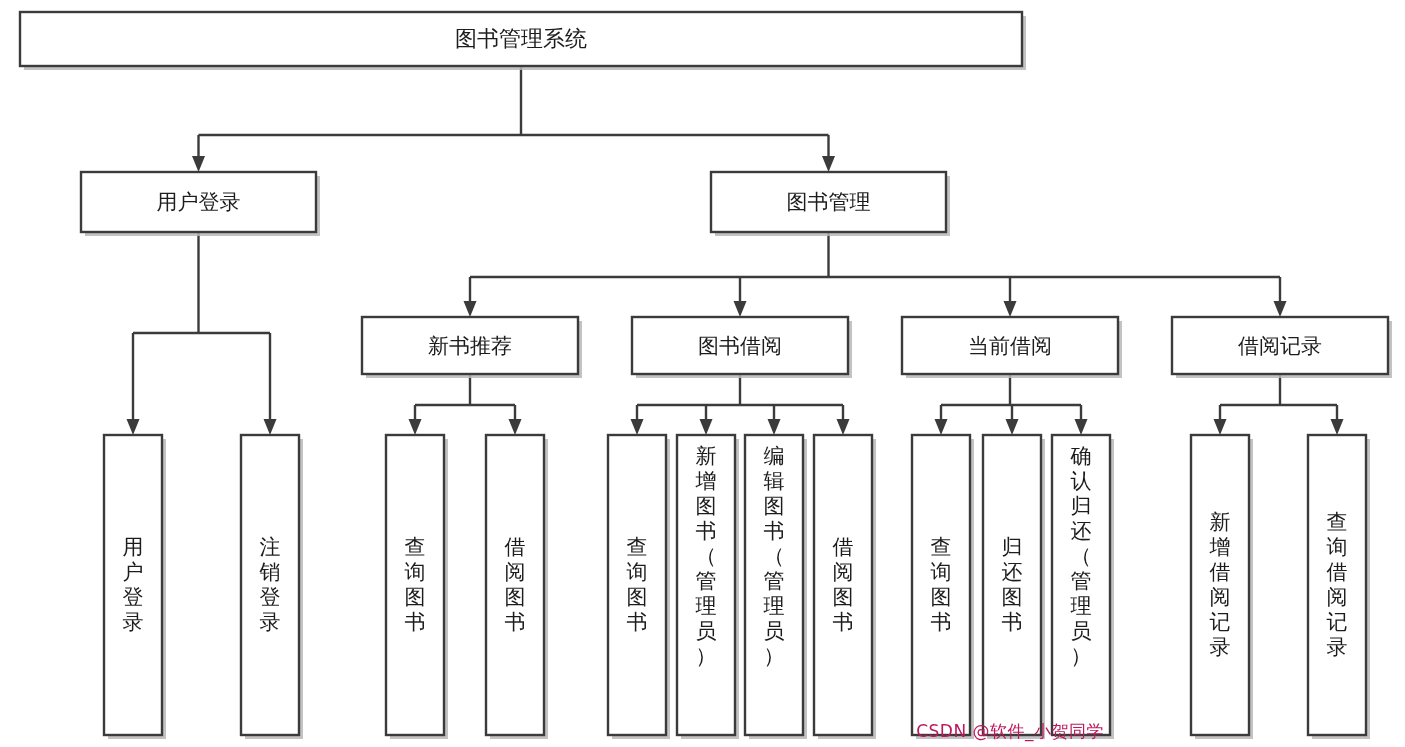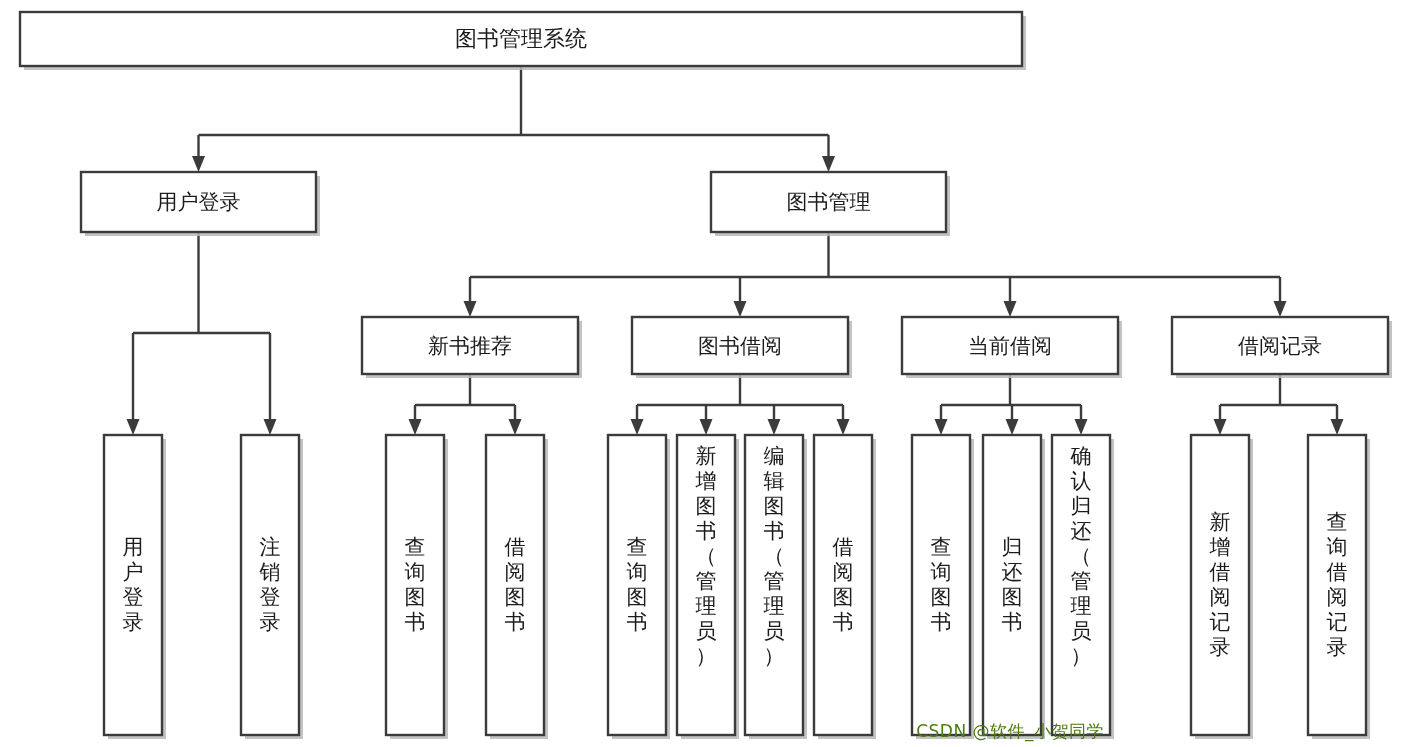--- a/index.html
+++ b/index.html
@@ -71,21 +71,21 @@
     text-align: center;
     white-space: pre;
     pointer-events: none;
   }
   .watermark {
     position: absolute;
     right: 8px;
     bottom: 4px;
     font-family: "DejaVu Sans", "Liberation Sans", sans-serif;
     font-size: 17px;
-    color: #4d7c0f;
+    color: #be185d;
     letter-spacing: 0.5px;
     white-space: nowrap;
     text-align: center;
   }
 </style>
 </head>
 <body>
 
 <div id="diagram-root">
 

